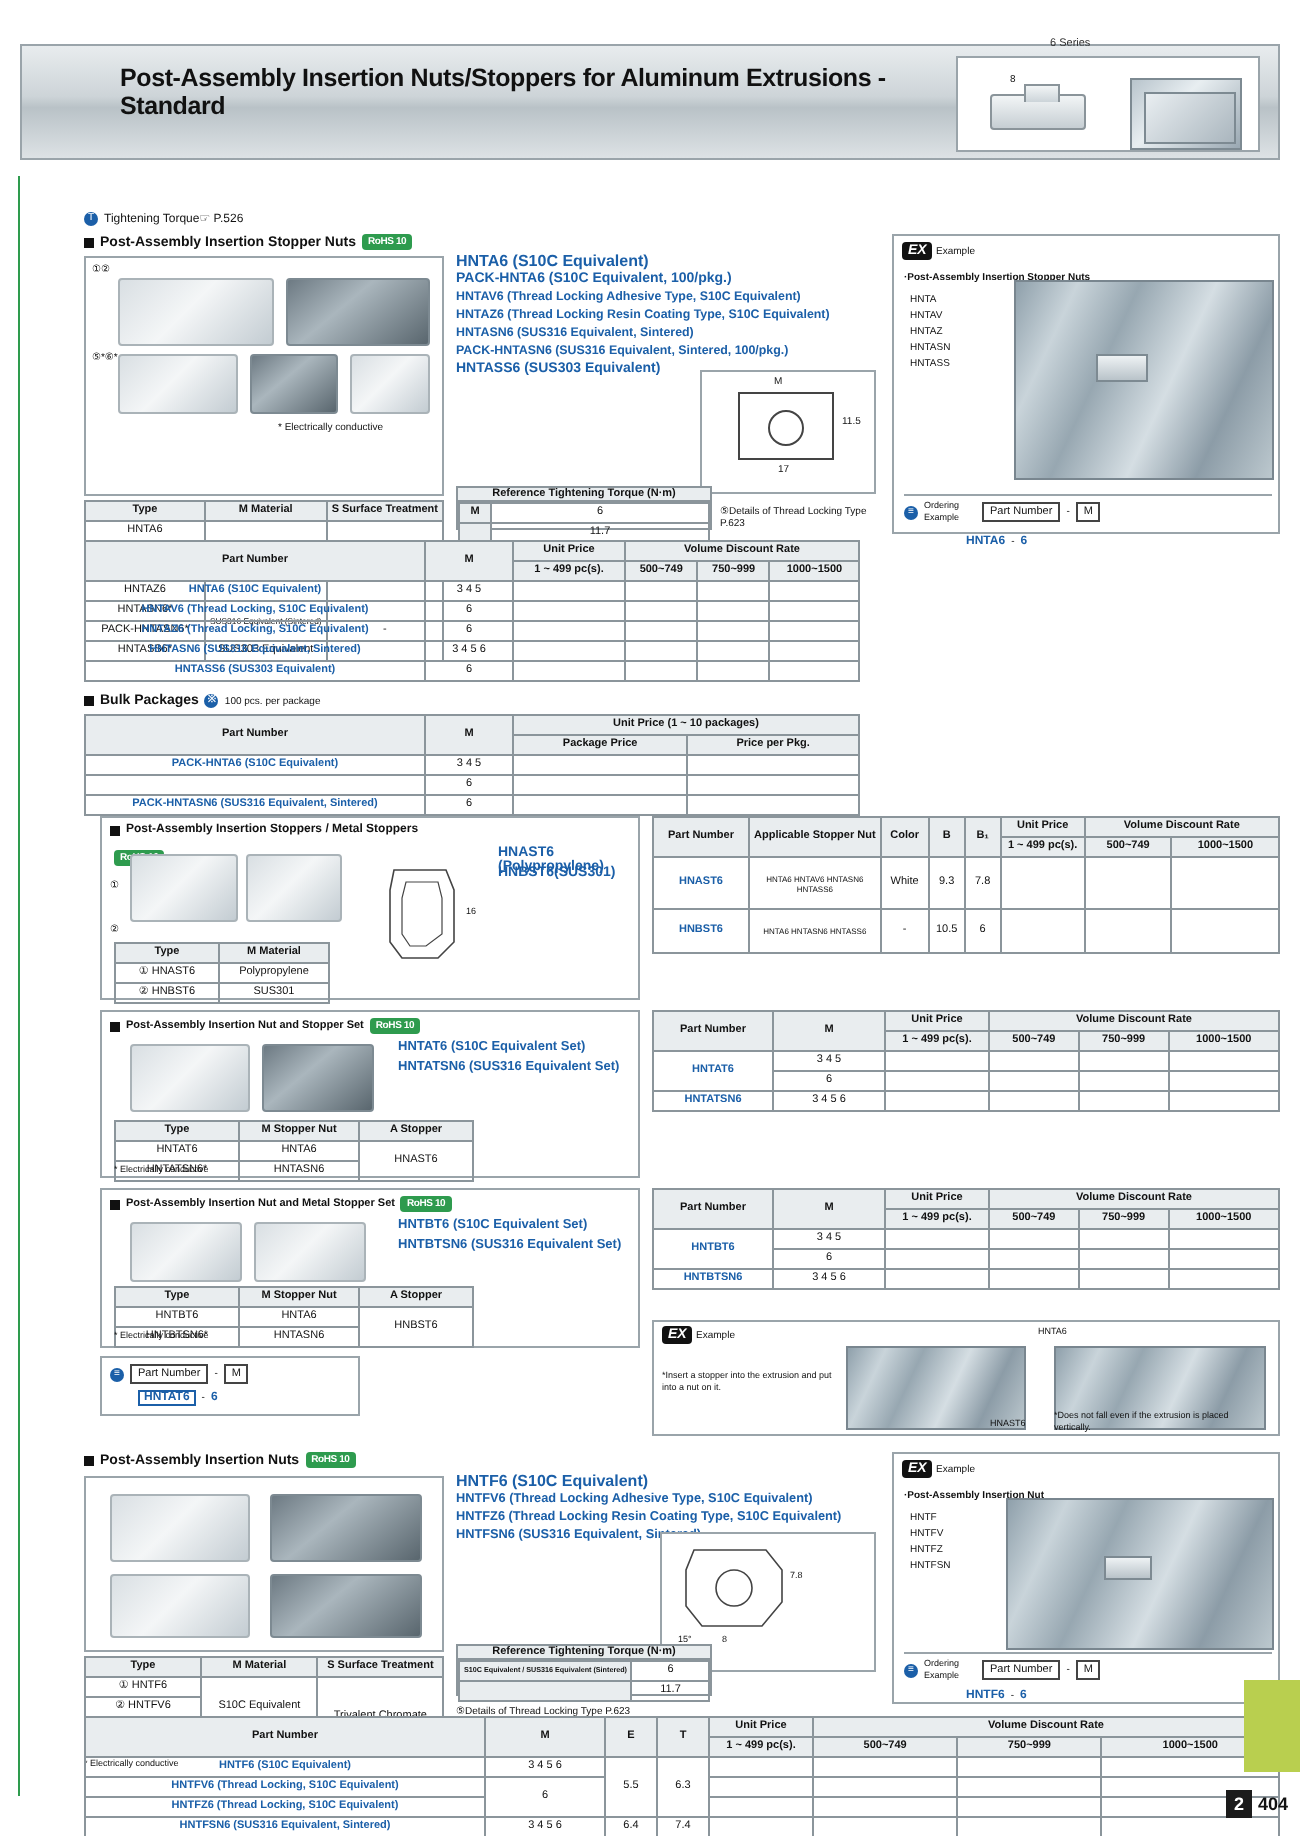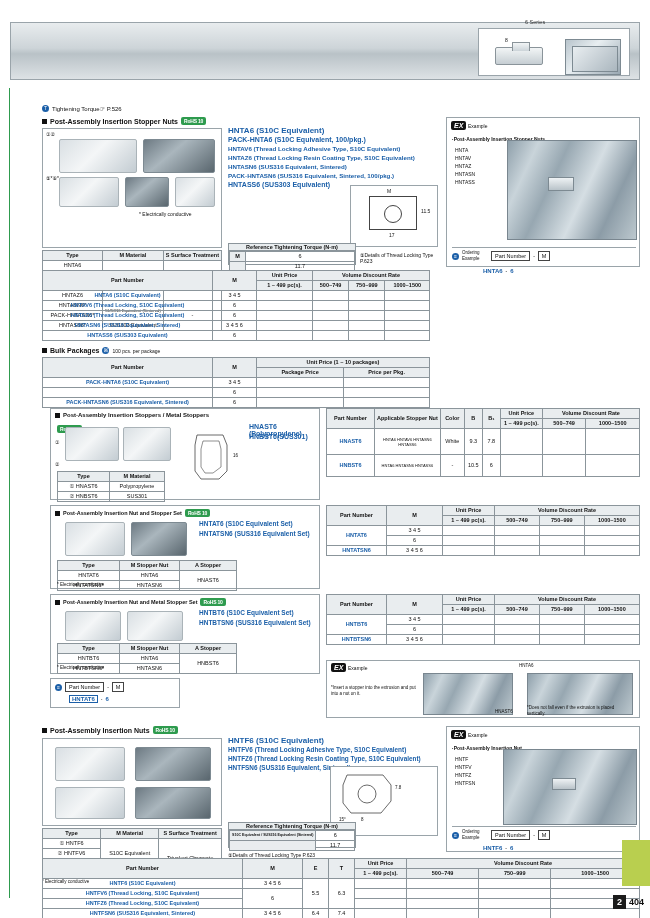--- a/index.html
+++ b/index.html
@@ -132,20 +132,21 @@
 </style>
 </head>
 <body>
 
 <div class="page">
 
   <div class="leftbar"></div>
   <div class="leftrule"></div>
 
   <div class="header-band"></div>
+  <div class="header-title">Post-Assembly Insertion Nuts/Stoppers for Aluminum Extrusions - Standard</div>
   <div class="header-pic">
     <div class="hp-label">6 Series</div>
     <div class="hp-inner">
       <div class="extr"></div>
       <div class="nutshape"></div>
       <div class="dim8">8</div>
     </div>
   </div>
 
   <div style="position:absolute;left:42px;top:105px;" class="torque-line">

